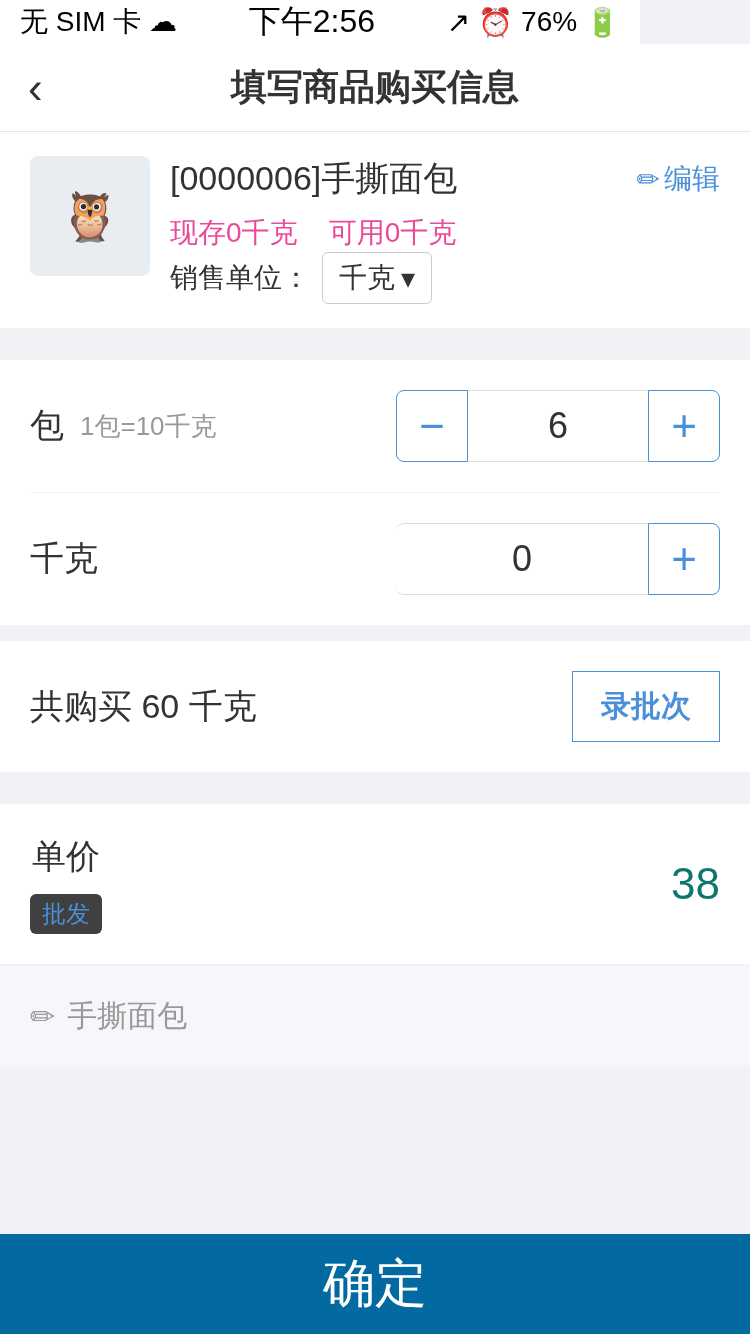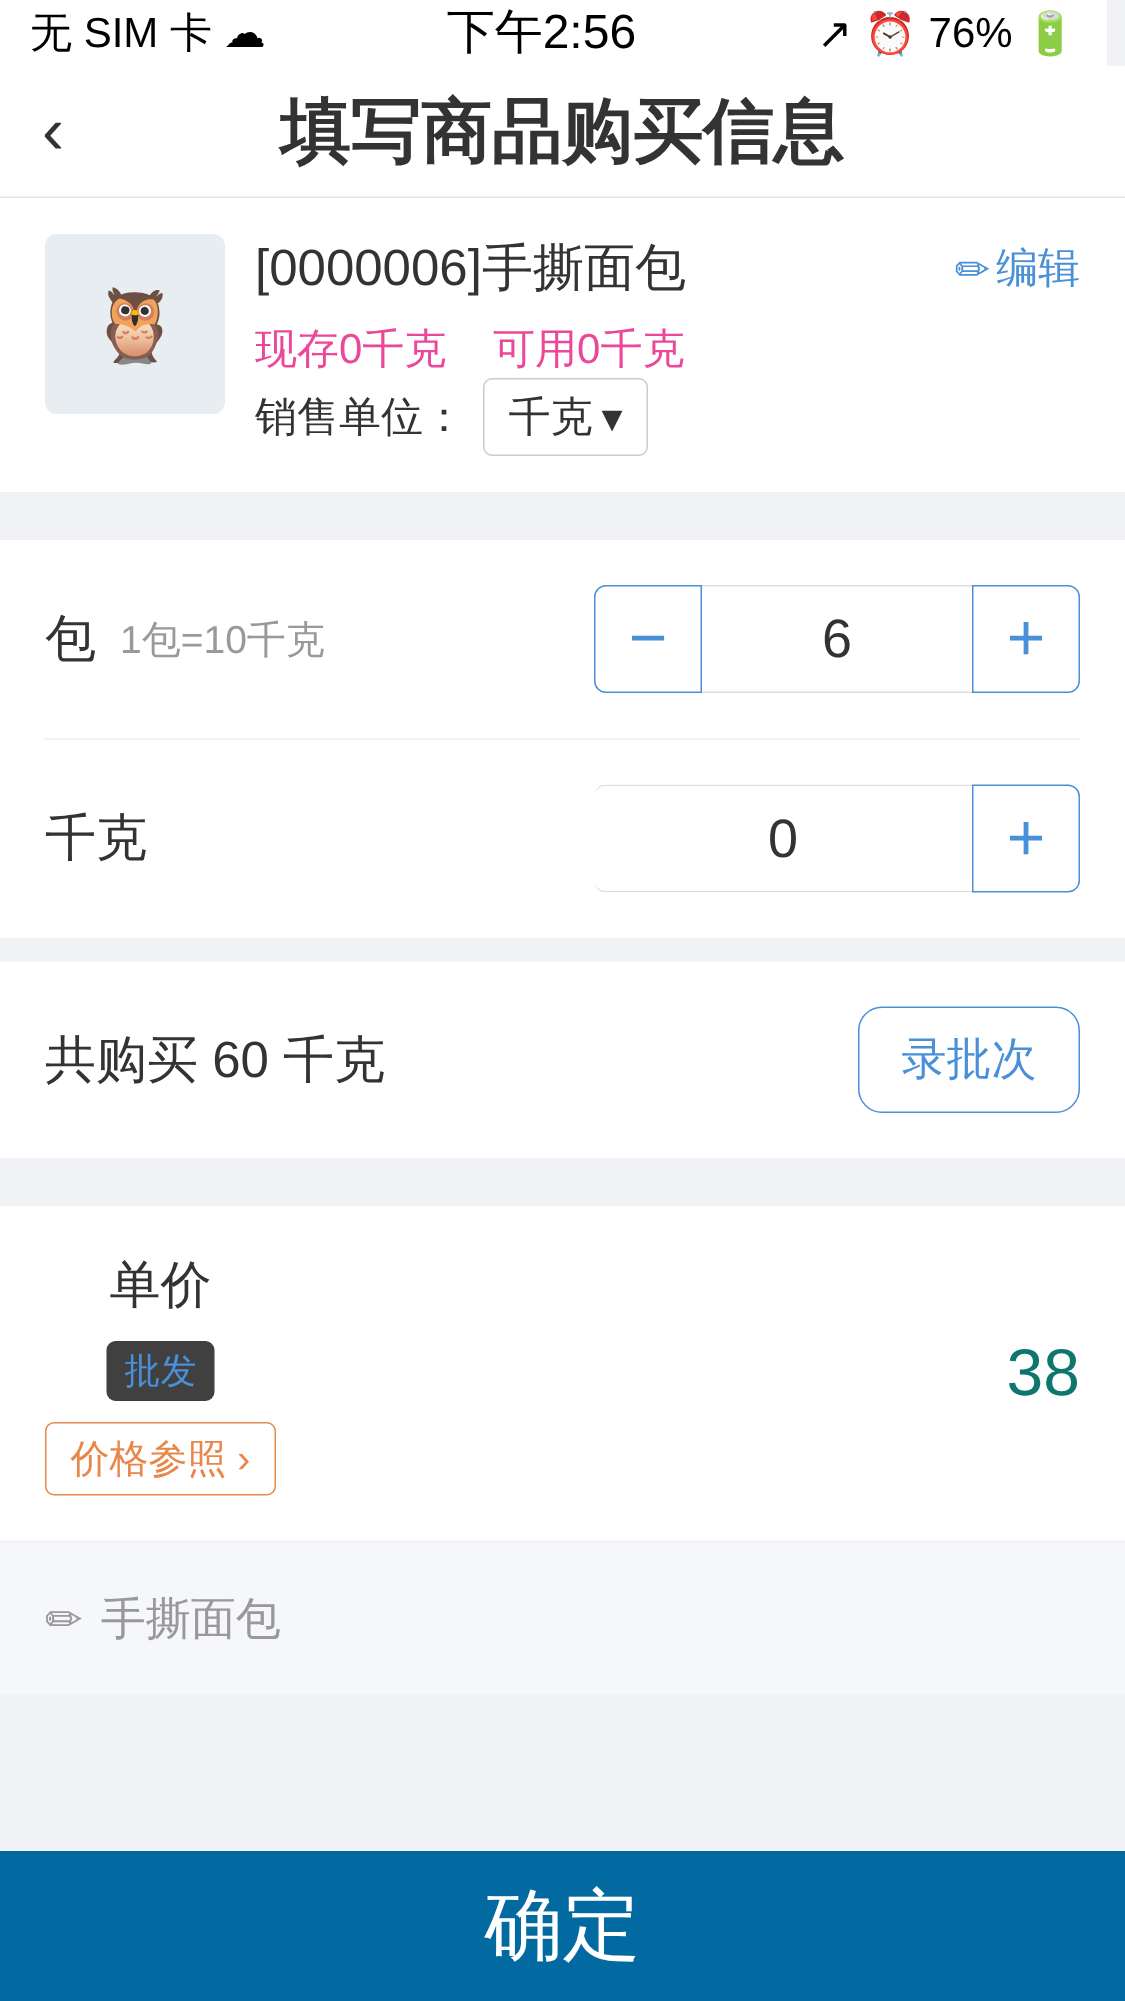--- a/index.html
+++ b/index.html
@@ -8,21 +8,21 @@
       width: 750px;
       min-height: 1334px;
       font-family: -apple-system, "PingFang SC", "Helvetica Neue", Arial, sans-serif;
       background: #f0f2f5;
       font-size: 32px;
       color: #333;
     }
 
     
     .status-bar {
-      width: 738px;
+      width: 640px;
       height: 44px;
       background: #fff;
       display: flex;
       align-items: center;
       justify-content: space-between;
       padding: 0 20px;
       font-size: 28px;
       color: #000;
     }
     .status-left { display: flex; align-items: center; gap: 10px; }
@@ -42,21 +42,21 @@
     }
     .nav-back {
       position: absolute;
       left: 28px;
       font-size: 44px;
       color: #333;
       cursor: pointer;
       line-height: 1;
     }
     .nav-title {
-      font-size: 47px;
+      font-size: 36px;
       font-weight: 600;
       color: #333;
     }
 
     
     .product-card {
       background: #fff;
       padding: 24px 30px;
       display: flex;
       align-items: flex-start;
@@ -181,26 +181,27 @@
       padding: 30px;
       display: flex;
       align-items: center;
       justify-content: space-between;
       margin-top: 16px;
       gap: 11px;
     }
     .total-text { font-size: 34px; color: #333; }
     .record-btn {
       border: 1px solid #4a90d9;
-      border-radius: 16px;
+      border-radius: 0;
       padding: 14px 28px;
       font-size: 30px;
       color: #4a90d9;
       background: #fff;
       cursor: pointer;
+      font-weight: bold;
     }
 
     
     .price-section {
       background: #fff;
       padding: 30px;
       margin-top: 16px;
     }
     .price-row {
       display: flex;
@@ -354,21 +355,20 @@
   <button class="record-btn">录批次</button>
 </div>
 
 <div class="divider"></div>
 
 <div class="price-section">
   <div class="price-row">
     <div class="price-left">
       <span class="price-label">单价</span>
       <span class="badge-pifa">批发</span>
-      <button class="price-ref-btn">价格参照 ›</button>
     </div>
     <span class="price-value">38</span>
   </div>
 </div>
 
 <div class="amount-section">
   <div class="note-row">
     <span>✏</span>
     <span>手撕面包</span>
   </div>

